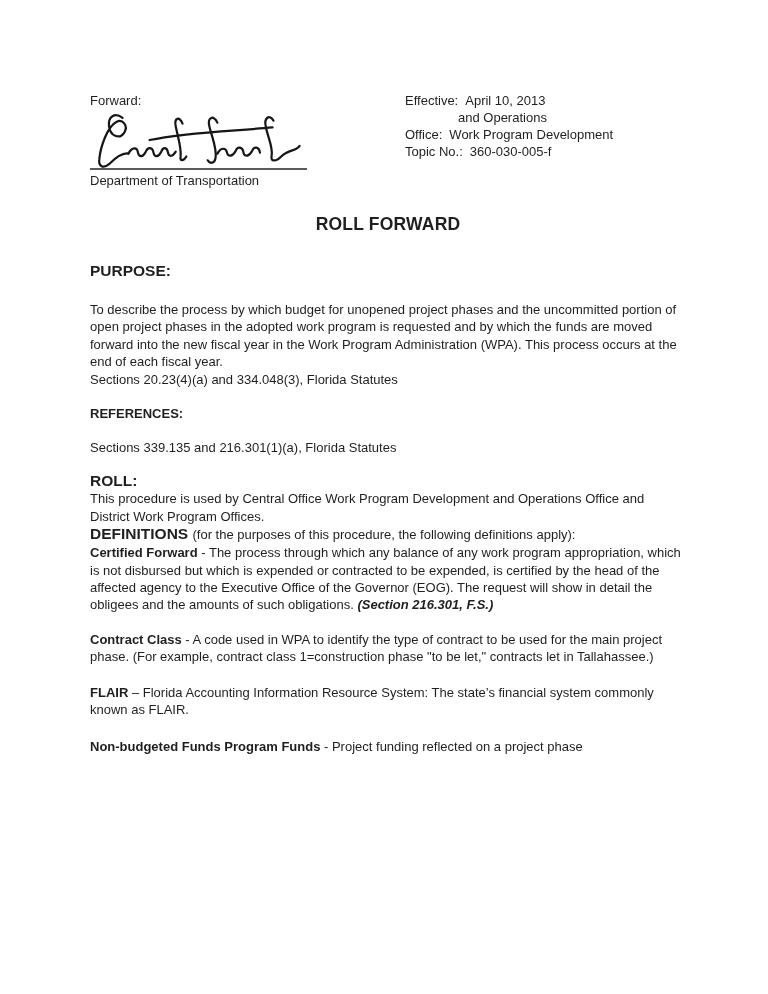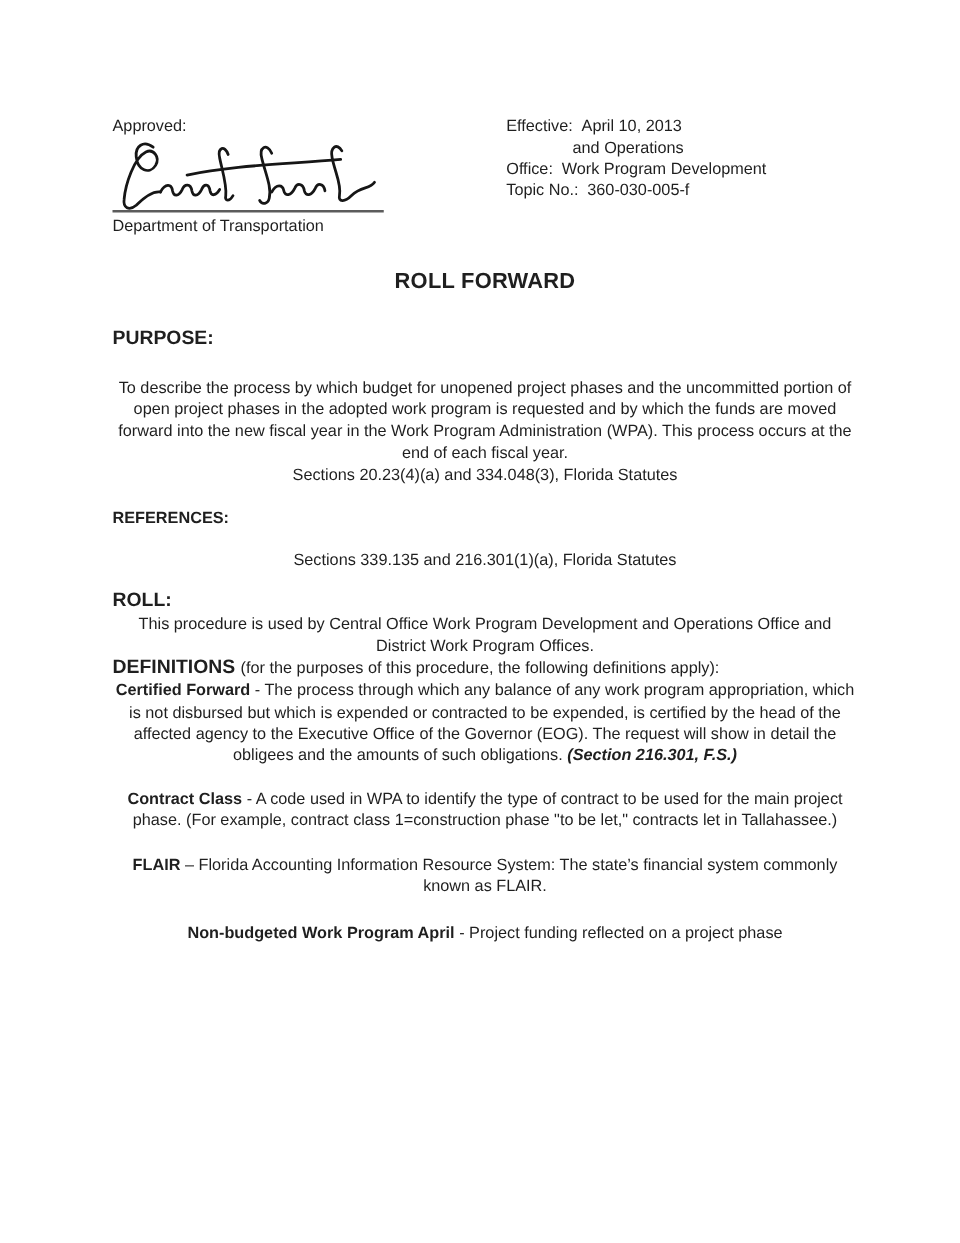--- a/index.html
+++ b/index.html
@@ -26,35 +26,35 @@
   .meta-line { white-space: nowrap; }
   .meta-line .val { margin-left: 7px; }
   .indent2 { padding-left: 53px; }
   
   .title {
     font-size: 17.5px; font-weight: bold; text-align: center;
     margin: 21px 0 0 0; line-height: 20px; letter-spacing: .2px;
   }
   h2 { font-size: 15.5px; font-weight: bold; margin: 0; line-height: 18px; }
   h3 { font-size: 13px; font-weight: bold; margin: 0; line-height: 17px; }
-  p  { font-size: 13px; line-height: 17.4px; margin: 0; text-align: center; }
+  p  { font-size: 13px; line-height: 17.4px; margin: 0; }
   .defintro { font-size: 13px; font-weight: normal; }
   .cite { font-style: italic; }
   .mt14{margin-top:28px}.mt16{margin-top:16px}.mt17{margin-top:17px}
   .mt18{margin-top:18px}.mt19{margin-top:19px}.mt20{}
   .mt21{margin-top:21px}.mt22{margin-top:22px}
 </style>
 </head>
 <body>
 
 <div class="page">
 
   <div class="header">
     <div class="header-left">
-      <div class="approved">Approved:</div>
+      <div class="approved">Forward:</div>
       <div class="sig-wrap">
         <svg width="217" height="60" viewBox="0 0 217 62">
           <g fill="none" stroke="#161616" stroke-width="2.3" stroke-linecap="round" stroke-linejoin="round">
             <path d="M30,7 C22,1 15,6 16,15 C17,26 27,30 32,22 C36,15 30,8 24,11 C14,16 7,38 6,50 C5,57 10,60 16,55 C23,48 30,43 36,44"></path>
             <path d="M36,44 C40,37 45,37 46,43 C47,48 51,48 54,42 C56,37 61,37 62,43 C63,48 67,48 70,42 C72,37 76,37 77,43 C78,48 82,47 85,42"></path>
             <path d="M92,13 C89,5 83,7 85,16 C87,26 91,38 90,47 C89,52 93,52 96,47"></path>
             <path d="M58,30 C95,22 140,21 185,17"></path>
             <path d="M128,12 C124,3 117,7 120,17 C123,29 128,40 126,49 C125,54 120,55 118,51"></path>
             <path d="M128,44 C132,37 137,38 138,43 C139,48 144,47 147,41 C149,36 154,37 155,43 C156,48 161,47 164,41 C166,36 171,37 172,43"></path>
             <path d="M186,10 C182,3 176,7 178,16 C180,27 186,38 184,47 C183,52 188,53 194,47 C202,39 209,42 213,36"></path>
@@ -91,15 +91,15 @@
   <p class="mt20">This procedure is used by Central Office Work Program Development and Operations Office and District Work Program Offices.</p>
 
   <h2 class="mt20"><span>DEFINITIONS</span> <span class="defintro">(for the purposes of this procedure, the following definitions apply):</span></h2>
 
   <p class="mt20"><b>Certified Forward</b><span> - </span><span>The process through which any balance of any work program appropriation, which is not disbursed but which is expended or contracted to be expended, is certified by the head of the affected agency to the Executive Office of the Governor (EOG). The request will show in detail the obligees and the amounts of such obligations. </span><b class="cite">(Section 216.301, F.S.)</b></p>
 
   <p class="mt17"><b>Contract Class</b><span> - </span><span>A code used in WPA to identify the type of contract to be used for the main project phase. (For example, contract class 1=construction phase "to be let," contracts let in Tallahassee.)</span></p>
 
   <p class="mt18"><b>FLAIR</b><span> – </span><span>Florida Accounting Information Resource System: The state’s financial system commonly known as FLAIR.</span></p>
 
-  <p class="mt19"><b>Non-budgeted Work Program April</b><span> - </span><span>Project funding reflected on a project phase</span></p>
+  <p class="mt19"><b>Non-budgeted Funds Program Funds</b><span> - </span><span>Project funding reflected on a project phase</span></p>
 
 </div>
 
 </body></html>

